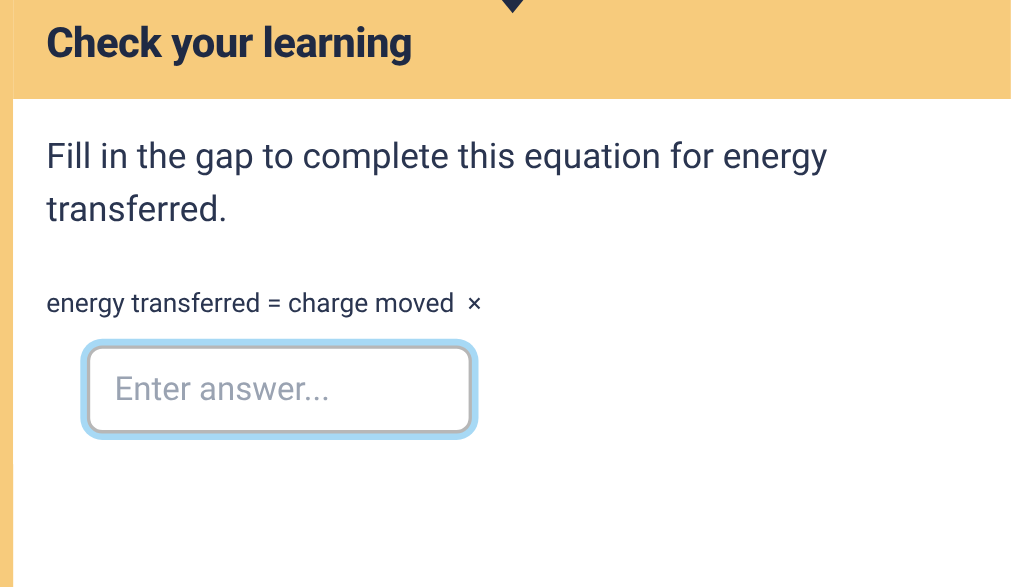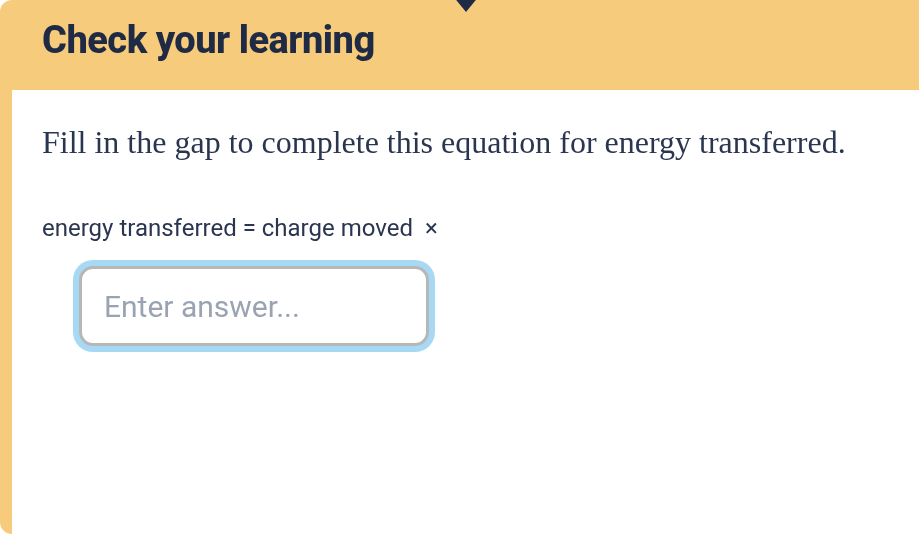--- a/index.html
+++ b/index.html
@@ -11,21 +11,20 @@
       font-family: -apple-system, BlinkMacSystemFont, 'Segoe UI', Roboto, Helvetica, Arial, sans-serif;
       background: #fff;
       width: 919px;
       height: 534px;
       overflow: hidden;
     }
     .card {
       border-left: 12px solid #f7cb7c;
       height: 100%;
       position: relative;
-      border-radius: 12px;
     }
     .header-band {
       background: #f7cb7c;
       padding: 18px 30px 28px 30px;
       position: relative;
     }
     .chevron-icon {
       position: absolute;
       top: -10px;
       left: 50%;
@@ -45,21 +44,20 @@
     .content {
       background: #fff;
       padding: 28px 30px;
     }
     .instruction {
       font-size: 32px;
       color: #2a3550;
       line-height: 1.5;
       margin-bottom: 48px;
       font-weight: 400;
-      font-family: Liberation Serif, serif;
     }
     .equation {
       font-size: 24px;
       color: #2a3550;
       margin-bottom: 24px;
       font-weight: 400;
     }
     .times-symbol {
       display: inline-block;
       margin-left: 6px;

